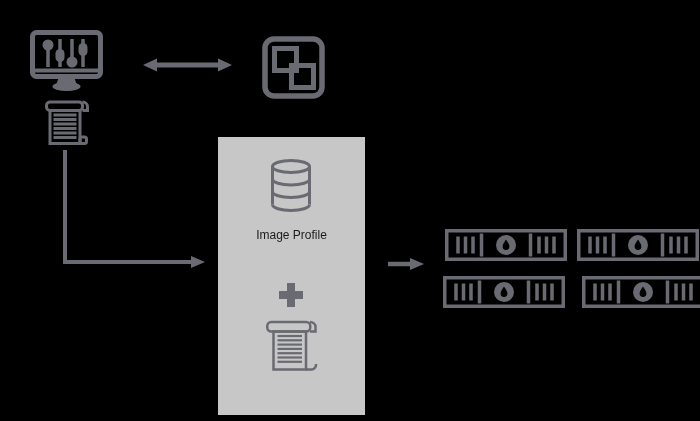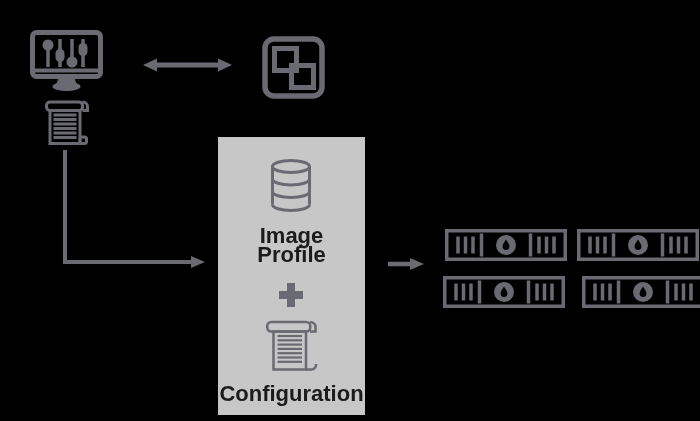--- a/index.html
+++ b/index.html
@@ -9,21 +9,21 @@
     font-family:"Liberation Sans", sans-serif;
   }
   .icon{position:absolute;color:var(--icon,#6a6a72);}
   .icon svg{display:block;}
   .panel{
     position:absolute;left:218px;top:137px;width:147px;height:278px;
     background:var(--panel,#c7c7c7);
   }
   .panel-label{
     position:absolute;left:0;width:147px;text-align:center;
-    color:var(--label,#1b1b1b);font-weight:bold;font-size:22px;line-height:19px;
+    color:var(--label,#1b1b1b);font-weight:normal;font-size:12px;line-height:19px;
   }
   .panel-label.two-line{left:28px;width:91px;}
   .arrows{position:absolute;left:0;top:0;width:700px;height:421px;color:var(--icon,#6a6a72);pointer-events:none;}
 </style>
 </head>
 <body>
 
 <div class="canvas">
 
   <div class="icon" style="left:30px;top:30px;">
@@ -99,21 +99,20 @@
           <line x1="11.5" y1="20.3" x2="36" y2="20.3"></line>
           <line x1="11.5" y1="24.6" x2="36" y2="24.6"></line>
           <line x1="11.5" y1="28.9" x2="36" y2="28.9"></line>
           <line x1="11.5" y1="33.2" x2="36" y2="33.2"></line>
           <line x1="11.5" y1="37.5" x2="36" y2="37.5"></line>
           <line x1="11.5" y1="41.8" x2="36" y2="41.8"></line>
         </g>
       </svg>
     </div>
 
-    <div class="panel-label" style="top:247px;">Configuration</div>
   </div>
 
   <svg class="arrows" viewBox="0 0 700 421">
 
     <g stroke="currentColor" fill="currentColor">
       <line x1="154" y1="65" x2="221" y2="65" stroke-width="5"></line>
       <polygon points="143,65 157,58.5 157,71.5" stroke="none"></polygon>
       <polygon points="232,65 218,58.5 218,71.5" stroke="none"></polygon>
     </g>
 

